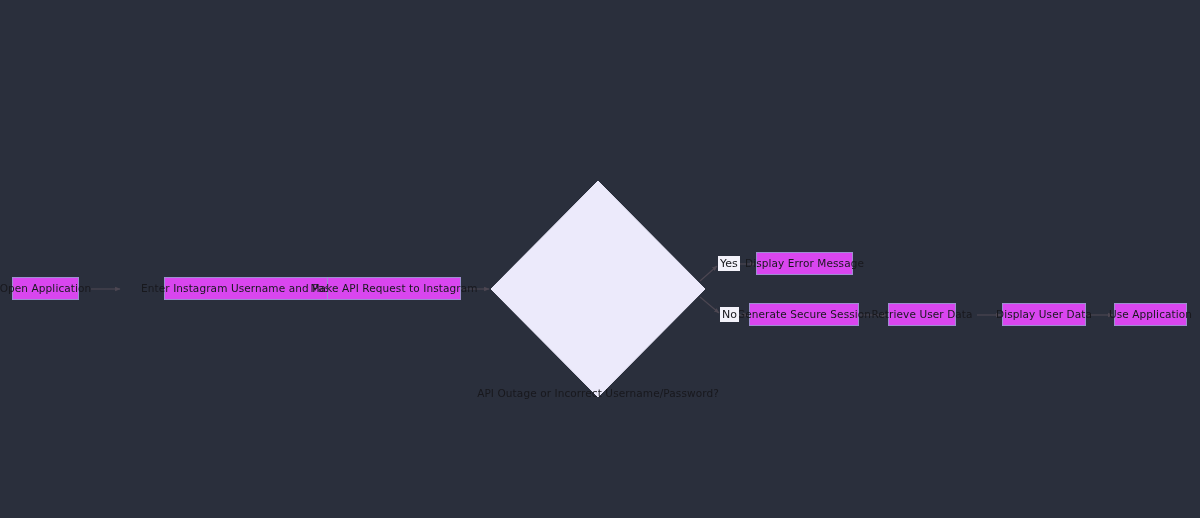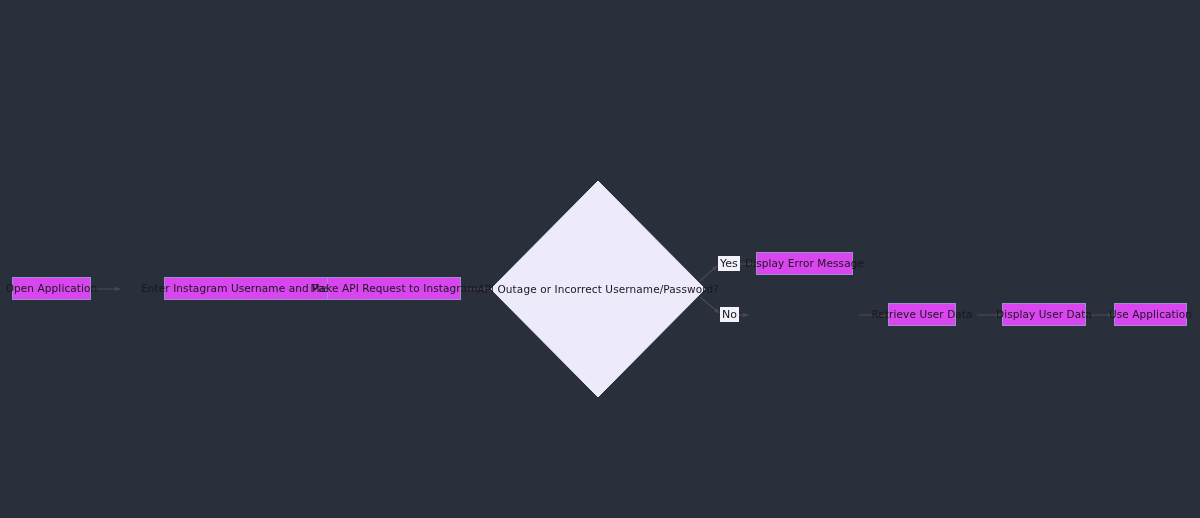--- a/index.html
+++ b/index.html
@@ -50,21 +50,21 @@
     left: 0;
     top: 0;
   }
   .diamond-label {
     position: absolute;
     left: 0;
     top: 0;
     width: 100%;
     height: 100%;
     display: flex;
-    align-items: center;
+    align-items: flex-end;
     justify-content: center;
     color: #18181d;
     font-size: 10.5px;
     line-height: 1;
     letter-spacing: 0.1px;
     white-space: nowrap;
   }
   .edge-label {
     position: absolute;
     background: #f3f2fa;
@@ -96,21 +96,21 @@
       <path d="M 700 281 L 717 266"></path>
       <path d="M 700 297 L 719 313"></path>
       <line x1="738" y1="264" x2="755" y2="264"></line>
       <line x1="738" y1="315" x2="748" y2="315"></line>
       <line x1="859" y1="315" x2="887" y2="315"></line>
       <line x1="977" y1="315" x2="1001" y2="315"></line>
       <line x1="1086" y1="315" x2="1113" y2="315"></line>
     </g>
   </svg>
 
-  <div class="node" style="left:12px; top:277px; width:79px;">
+  <div class="node" style="left:12px; top:277px; width:67px;">
     <span>Open Application</span>
   </div>
 
   <div class="node" style="left:124px; top:277px; width:175px;margin-left:40px;">
     <span>Enter Instagram Username and Password</span>
   </div>
 
   <div class="node" style="left:327px; top:277px; width:134px;">
     <span>Make API Request to Instagram</span>
   </div>
@@ -129,20 +129,23 @@
   </div>
 
   <div class="edge-label" style="left:720px; top:307px;">
     <span>No</span>
   </div>
 
   <div class="node" style="left:756px; top:252px; width:97px;">
     <span>Display Error Message</span>
   </div>
 
+  <div class="node" style="left:749px; top:303px; width:110px;">
+    <span>Generate Secure Session</span>
+  </div>
 
   <div class="node" style="left:888px; top:303px; width:68px;">
     <span>Retrieve User Data</span>
   </div>
 
   <div class="node" style="left:1002px; top:303px; width:84px;">
     <span>Display User Data</span>
   </div>
 
   <div class="node" style="left:1114px; top:303px; width:73px;">

